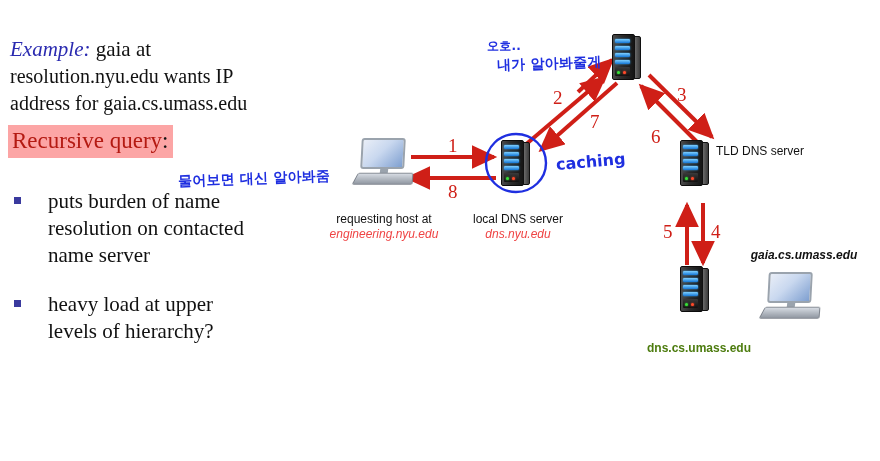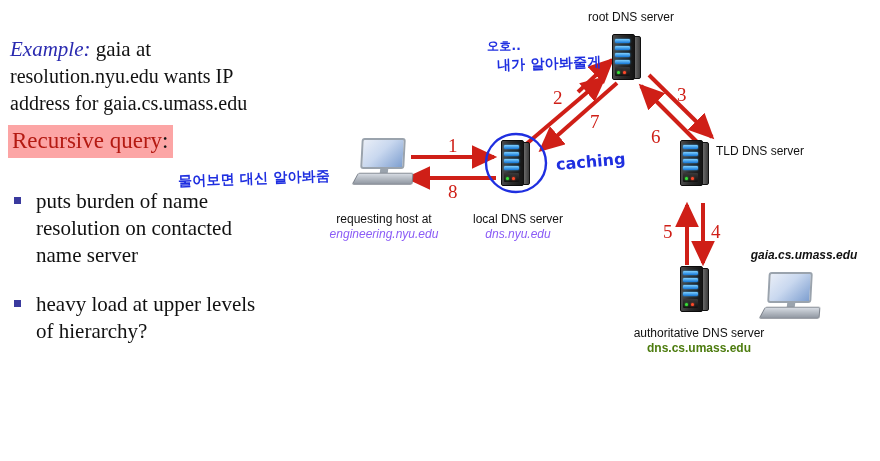--- a/index.html
+++ b/index.html
@@ -29,33 +29,33 @@
     white-space:nowrap;
   }
   .hl .colon{color:#111;}
 
   .bullets{position:absolute;left:14px;top:188px;width:250px;}
   .bul{position:relative;margin-bottom:22px;}
   .bul .sq{
     position:absolute;left:0;top:9px;width:7px;height:7px;background:#3a3a9e;
   }
   .bul .txt{
-    display:block;margin-left:22px;
+    display:block;margin-left:34px;
     font-family:"Liberation Serif", serif;
     font-size:21px;line-height:27px;color:#111111;
   }
 
   
   .node{position:absolute;}
   .cap{
     position:absolute;text-align:center;
     font-family:"Liberation Sans", sans-serif;
     font-size:12px;line-height:15px;color:#111;white-space:nowrap;
   }
-  .cap .dom{color:#8b5cf6;font-style:italic;}
+  .cap .dom{color:#ef4444;font-style:italic;}
   .cap .bold{font-weight:bold;color:#4d7c0f;}
   .cap.ital{font-style:italic;font-weight:bold;color:#111;}
 
   
   .srv{position:relative;width:30px;height:46px;}
   .srv .body{
     position:absolute;left:0;top:0;width:23px;height:46px;border-radius:2px;
     background:linear-gradient(90deg,#4b4b4b 0%,#2c2c2c 40%,#151515 100%);
     border:1px solid #0c0c0c;box-sizing:border-box;
   }
@@ -178,23 +178,20 @@
         <div class="side"></div>
       <div class="bay b1"></div>
         <div class="bay b2"></div>
         <div class="bay b3"></div>
         <div class="bay b4"></div>
       <div class="slot"></div>
         <div class="led g"></div>
         <div class="led r"></div>
     </div>
   </div>
-  <div class="cap" style="left:556px;top:10px;width:150px;">
-    <span>root DNS server</span>
-  </div>
 
   <div class="node" style="left:680px;top:140px;">
     <div class="srv">
       <div class="body"></div>
         <div class="side"></div>
       <div class="bay b1"></div>
         <div class="bay b2"></div>
         <div class="bay b3"></div>
         <div class="bay b4"></div>
       <div class="slot"></div>
@@ -243,21 +240,21 @@
       <div class="bay b1"></div>
         <div class="bay b2"></div>
         <div class="bay b3"></div>
         <div class="bay b4"></div>
       <div class="slot"></div>
         <div class="led g"></div>
         <div class="led r"></div>
     </div>
   </div>
   <div class="cap" style="left:614px;top:326px;width:170px;">
-    <span>authoritative  DNS server</span><br>
+    <br>
     <span class="bold">dns.cs.umass.edu</span>
   </div>
 
   <div class="node" style="left:760px;top:272px;">
     <div class="pc">
       <div class="mon"></div>
         <div class="neck"></div>
         <div class="kbd"></div>
     </div>
   </div>

